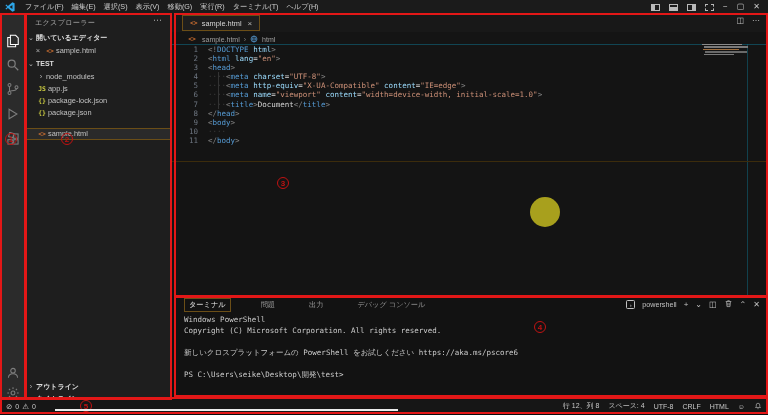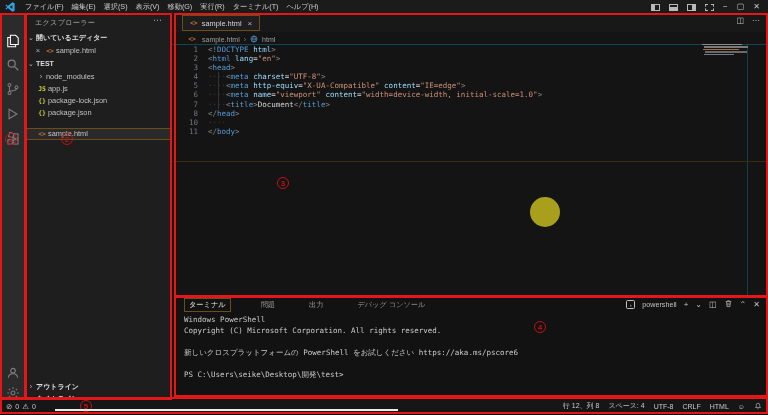--- a/index.html
+++ b/index.html
@@ -210,20 +210,21 @@
     <div class="teal-v"></div>
     <div class="code" id="code">
         <div class="cline"><span class="lnum">1</span><span class="tok-p">&lt;!</span><span class="tok-t">DOCTYPE</span><span class="tok-o"> </span><span class="tok-a">html</span><span class="tok-p">&gt;</span></div>
         <div class="cline"><span class="lnum">2</span><span class="tok-p">&lt;</span><span class="tok-t">html</span><span class="tok-o"> </span><span class="tok-a">lang</span><span class="tok-o">=</span><span class="tok-s">"en"</span><span class="tok-p">&gt;</span></div>
         <div class="cline"><span class="lnum">3</span><span class="tok-p">&lt;</span><span class="tok-t">head</span><span class="tok-p">&gt;</span></div>
         <div class="cline"><span class="lnum">4</span><span class="tok-d">····</span><span class="tok-p">&lt;</span><span class="tok-t">meta</span><span class="tok-o"> </span><span class="tok-a">charset</span><span class="tok-o">=</span><span class="tok-s">"UTF-8"</span><span class="tok-p">&gt;</span></div>
         <div class="cline"><span class="lnum">5</span><span class="tok-d">····</span><span class="tok-p">&lt;</span><span class="tok-t">meta</span><span class="tok-o"> </span><span class="tok-a">http-equiv</span><span class="tok-o">=</span><span class="tok-s">"X-UA-Compatible"</span><span class="tok-o"> </span><span class="tok-a">content</span><span class="tok-o">=</span><span class="tok-s">"IE=edge"</span><span class="tok-p">&gt;</span></div>
         <div class="cline"><span class="lnum">6</span><span class="tok-d">····</span><span class="tok-p">&lt;</span><span class="tok-t">meta</span><span class="tok-o"> </span><span class="tok-a">name</span><span class="tok-o">=</span><span class="tok-s">"viewport"</span><span class="tok-o"> </span><span class="tok-a">content</span><span class="tok-o">=</span><span class="tok-s">"width=device-width, initial-scale=1.0"</span><span class="tok-p">&gt;</span></div>
         <div class="cline"><span class="lnum">7</span><span class="tok-d">····</span><span class="tok-p">&lt;</span><span class="tok-t">title</span><span class="tok-p">&gt;</span><span class="tok-x">Document</span><span class="tok-p">&lt;/</span><span class="tok-t">title</span><span class="tok-p">&gt;</span></div>
         <div class="cline"><span class="lnum">8</span><span class="tok-p">&lt;/</span><span class="tok-t">head</span><span class="tok-p">&gt;</span></div>
+        <div class="cline"><span class="lnum">9</span><span class="tok-p">&lt;</span><span class="tok-t">body</span><span class="tok-p">&gt;</span></div>
         <div class="cline"><span class="lnum">10</span><span class="tok-d">····</span></div>
         <div class="cline"><span class="lnum">11</span><span class="tok-p">&lt;/</span><span class="tok-t">body</span><span class="tok-p">&gt;</span></div>
       </div>
     <div class="indent-guide"></div>
     <div class="extra-border"></div>
     <div class="minimap" id="minimap">
         <div class="mm-bar" style="top: 0px; left: 0px; width: 40px; background: rgb(138, 138, 138);"></div>
         <div class="mm-bar" style="top: 2.4px; left: 2px; width: 44px; background: rgb(122, 122, 122);"></div>
         <div class="mm-bar" style="top: 4.8px; left: 1px; width: 36px; background: rgb(160, 112, 64);"></div>
         <div class="mm-bar" style="top: 7.2px; left: 3px; width: 42px; background: rgb(106, 106, 106);"></div>

